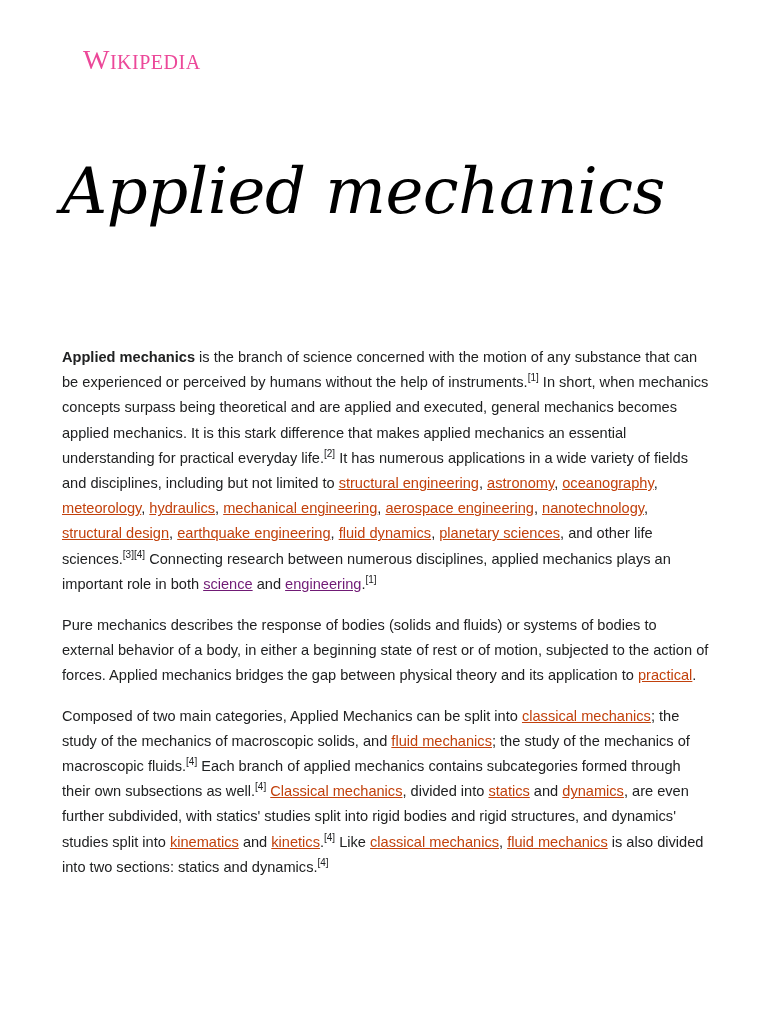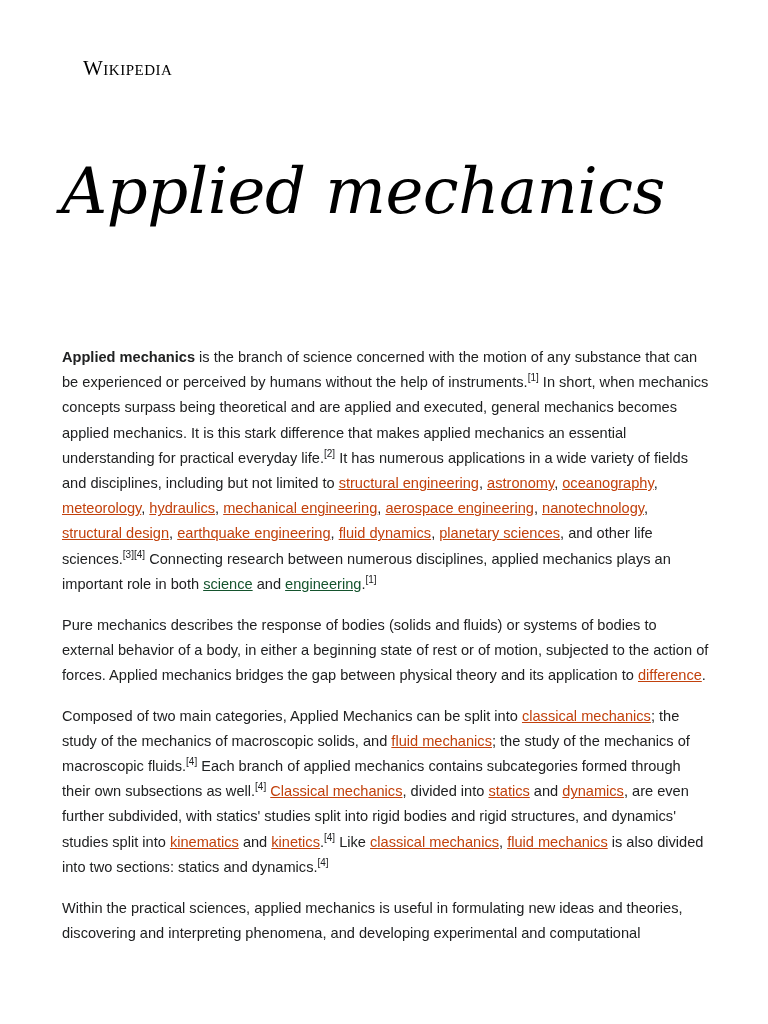--- a/index.html
+++ b/index.html
@@ -1,48 +1,47 @@
 <!DOCTYPE html>
 <html><head>
   <meta charset="utf-8">
   <style>
     html, body { margin: 0; padding: 0; background: #ffffff; }
     body { width: 768px; height: 1024px; overflow: hidden; position: relative; color: #202122; }
     .logo {
-      position: absolute; left: 83px; top: 56px;
+      position: absolute; left: 83px; top: 44px;
       font-family: "Liberation Serif", "DejaVu Serif", serif;
-      font-size: 21px; letter-spacing: 0.5px; color: #000000;
+      font-size: 28px; letter-spacing: 0.5px; color: #ec4899;
       font-variant: small-caps;
     }
     .title {
       position: absolute; left: 61px; top: 148px; margin: 0;
       font-family: "DejaVu Serif", "Liberation Serif", serif;
       font-style: italic; font-weight: normal;
       font-size: 64px; line-height: 86px; color: #000; letter-spacing: -0.5px;
     }
     .content {
       position: absolute; left: 62px; top: 345px; width: 650px;
       font-family: "Liberation Sans", "DejaVu Sans", sans-serif;
       font-size: 14.6px; line-height: 25.2px; color: #202122;
     }
     .content p { margin: 0 0 15.5px 0; }
     a.lnk { color: #c2410c; text-decoration: underline; }
-    a.vis { color: #14532d; text-decoration: underline; }
+    a.vis { color: #701a75; text-decoration: underline; }
     sup.ref { font-size: 10px; line-height: 0; vertical-align: super; }
     sup.ref a { color: #202122; text-decoration: none; }
     b { font-weight: bold; }
   </style>
 </head>
 <body>
 
 <div class="logo">Wikipedia</div>
 
 <h1 class="title">Applied mechanics</h1>
 
 <div class="content">
   <p><b>Applied mechanics</b><span> is the branch of science concerned with the motion of any substance that can be experienced or perceived by humans without the help of instruments.</span><sup class="ref"><a>[1]</a></sup><span> In short, when mechanics concepts surpass being theoretical and are applied and executed, general mechanics becomes applied mechanics. It is this stark difference that makes applied mechanics an essential understanding for practical everyday life.</span><sup class="ref"><a>[2]</a></sup><span> It has numerous applications in a wide variety of fields and disciplines, including but not limited to </span><a class="lnk">structural engineering</a><span>, </span><a class="lnk">astronomy</a><span>, </span><a class="lnk">oceanography</a><span>, </span><a class="lnk">meteorology</a><span>, </span><a class="lnk">hydraulics</a><span>, </span><a class="lnk">mechanical engineering</a><span>, </span><a class="lnk">aerospace engineering</a><span>, </span><a class="lnk">nanotechnology</a><span>, </span><a class="lnk">structural design</a><span>, </span><a class="lnk">earthquake engineering</a><span>, </span><a class="lnk">fluid dynamics</a><span>, </span><a class="lnk">planetary sciences</a><span>, and other life sciences.</span><sup class="ref"><a>[3]</a></sup><sup class="ref"><a>[4]</a></sup><span> Connecting research between numerous disciplines, applied mechanics plays an important role in both </span><a class="vis">science</a><span> and </span><a class="vis">engineering</a><span>.</span><sup class="ref"><a>[1]</a></sup></p>
 
-  <p><span>Pure mechanics describes the response of bodies (solids and fluids) or systems of bodies to external behavior of a body, in either a beginning state of rest or of motion, subjected to the action of forces. Applied mechanics bridges the gap between physical theory and its application to </span><a class="lnk">difference</a><span>.</span></p>
+  <p><span>Pure mechanics describes the response of bodies (solids and fluids) or systems of bodies to external behavior of a body, in either a beginning state of rest or of motion, subjected to the action of forces. Applied mechanics bridges the gap between physical theory and its application to </span><a class="lnk">practical</a><span>.</span></p>
 
   <p><span>Composed of two main categories, Applied Mechanics can be split into </span><a class="lnk">classical mechanics</a><span>; the study of the mechanics of macroscopic solids, and </span><a class="lnk">fluid mechanics</a><span>; the study of the mechanics of macroscopic fluids.</span><sup class="ref"><a>[4]</a></sup><span> Each branch of applied mechanics contains subcategories formed through their own subsections as well.</span><sup class="ref"><a>[4]</a></sup><span> </span><a class="lnk">Classical mechanics</a><span>, divided into </span><a class="lnk">statics</a><span> and </span><a class="lnk">dynamics</a><span>, are even further subdivided, with statics' studies split into rigid bodies and rigid structures, and dynamics' studies split into </span><a class="lnk">kinematics</a><span> and </span><a class="lnk">kinetics</a><span>.</span><sup class="ref"><a>[4]</a></sup><span> Like </span><a class="lnk">classical mechanics</a><span>, </span><a class="lnk">fluid mechanics</a><span> is also divided into two sections: statics and dynamics.</span><sup class="ref"><a>[4]</a></sup></p>
 
-  <p><span>Within the practical sciences, applied mechanics is useful in formulating new ideas and theories, discovering and interpreting phenomena, and developing experimental and computational</span></p>
 </div>
 
 </body></html>

